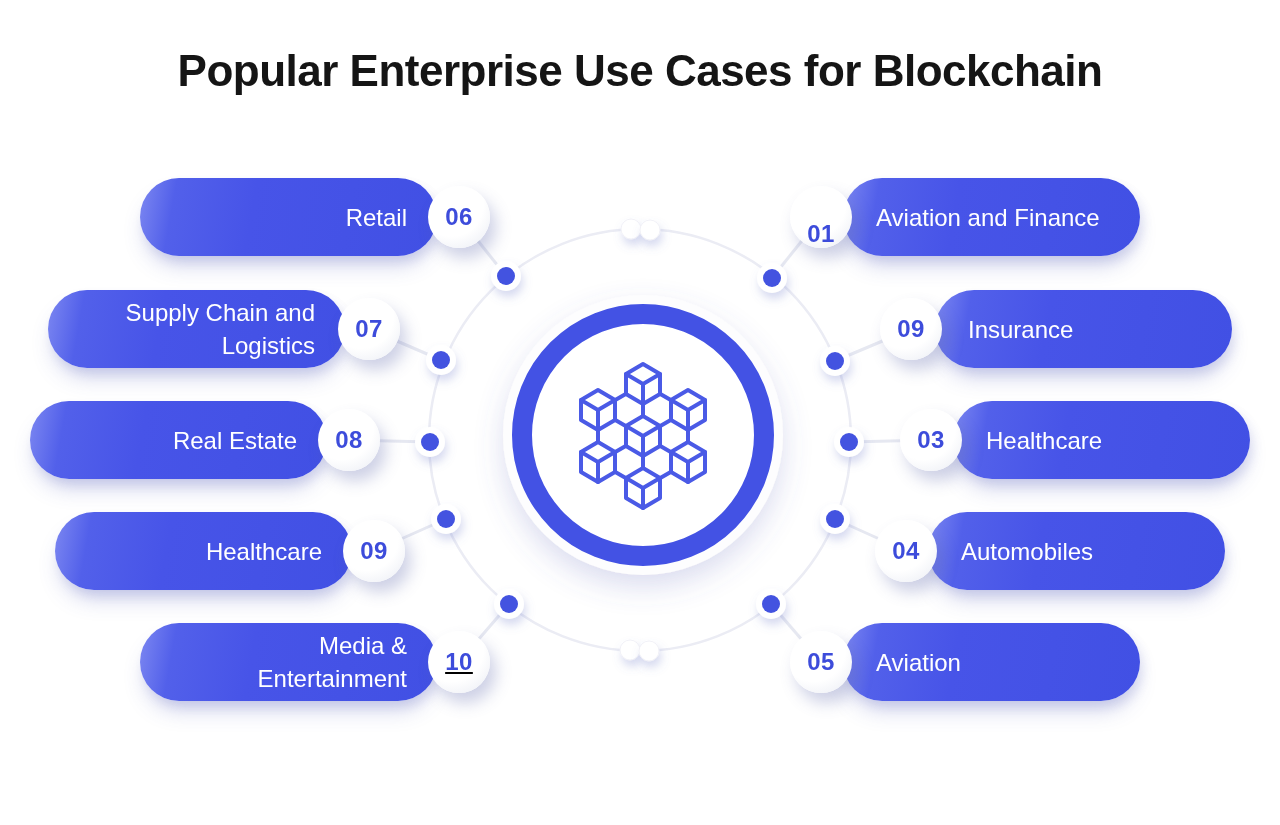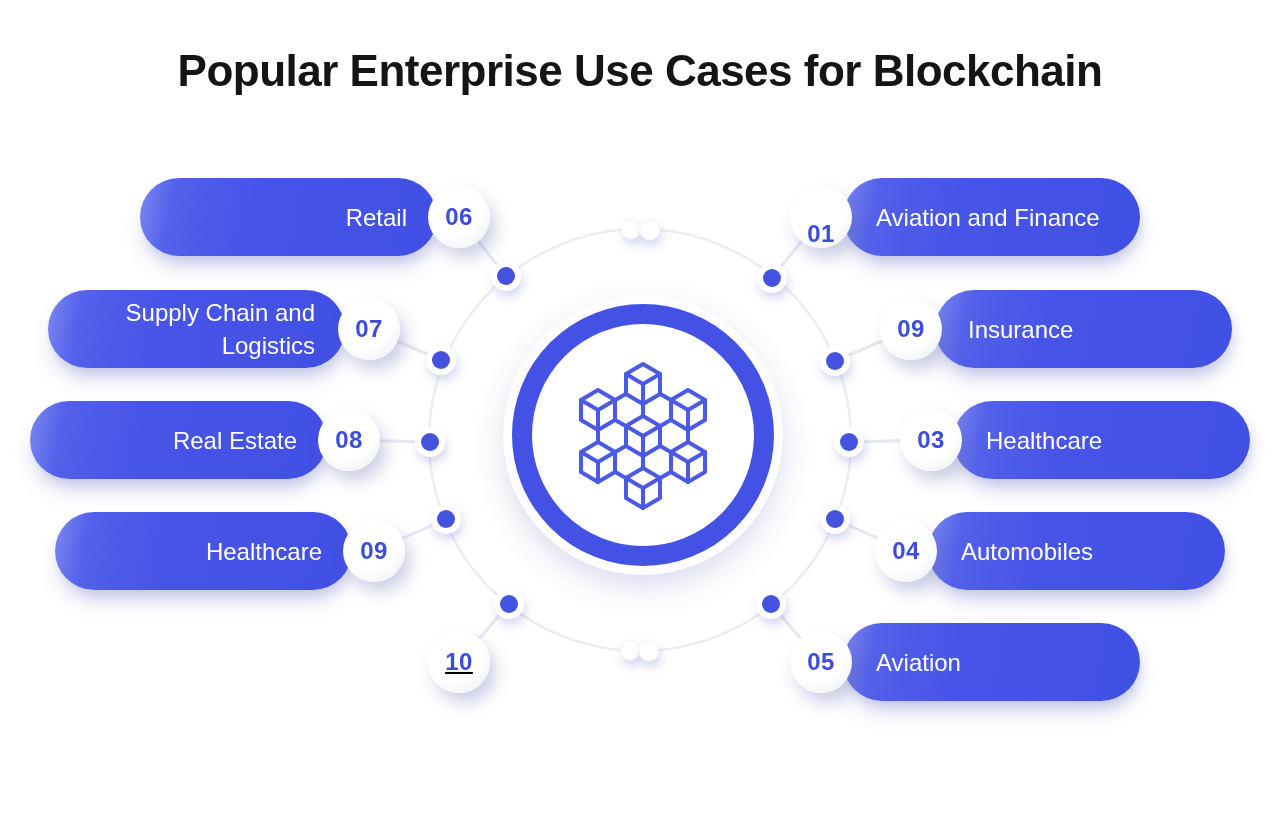--- a/index.html
+++ b/index.html
@@ -162,20 +162,23 @@
     <span class="badge-number">08</span>
   </div>
 
   <div class="pill pill-left" style="left:55px;top:512px;">
     <span class="pill-label">Healthcare</span>
   </div>
   <div class="badge" style="left:343px;top:520px;">
     <span class="badge-number">09</span>
   </div>
 
+  <div class="pill pill-left" style="left:140px;top:623px;">
+    <span class="pill-label">Media &amp; Entertainment</span>
+  </div>
   <div class="badge" style="left:428px;top:631px;text-decoration:underline;">
     <span class="badge-number">10</span>
   </div>
 
   <div class="pill pill-right" style="left:843px;top:178px;">
     <span class="pill-label">Aviation and Finance</span>
   </div>
   <div class="badge" style="left:790px;top:186px;align-items:flex-end;">
     <span class="badge-number">01</span>
   </div>

